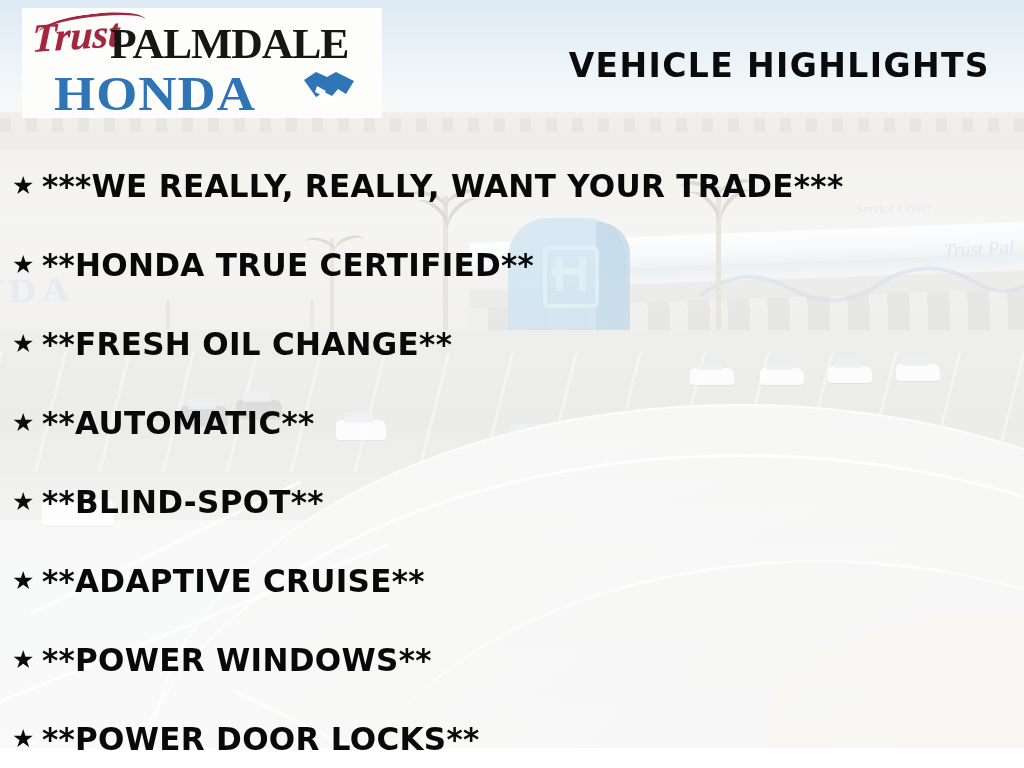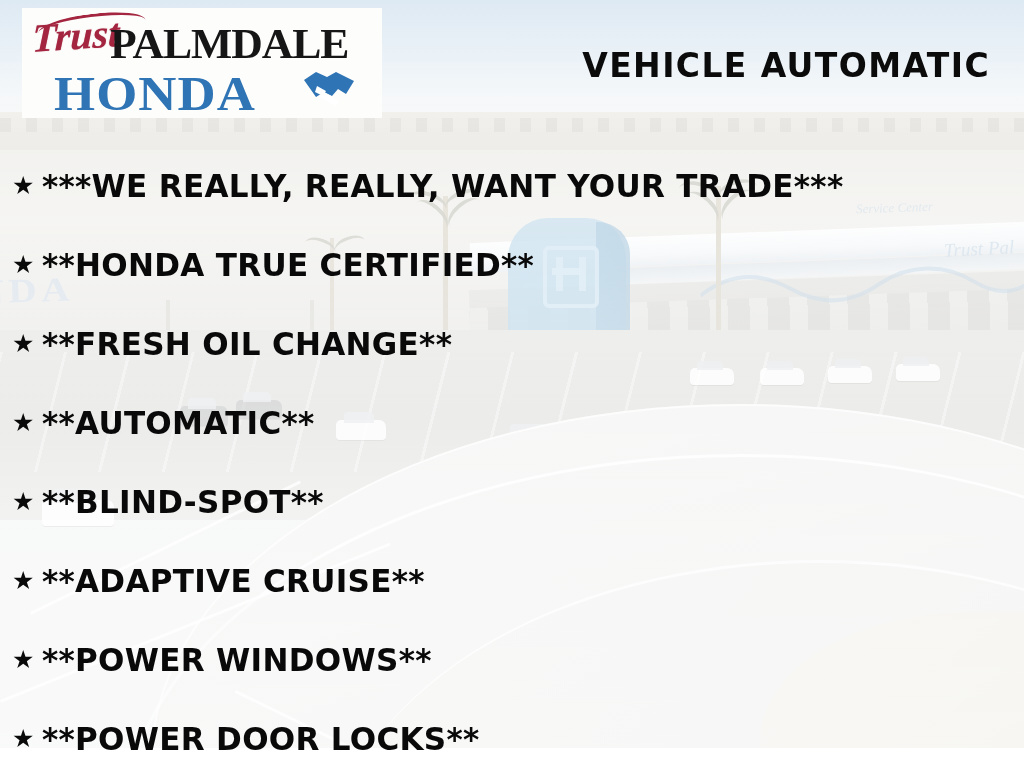--- a/index.html
+++ b/index.html
@@ -436,21 +436,21 @@
     <div class="logo-honda">HONDA</div>
     <svg class="logo-handshake" viewBox="0 0 54 42">
       <path d="M2,14 L14,6 L25,11 L34,6 L52,15 L44,28 L36,23 L30,30 L22,26 L14,31 L2,14 Z" fill="#2f74b5"></path>
       <path d="M15,20 L24,25 L21,30 L13,26 Z" fill="#ffffff"></path>
       <path d="M20,25 L29,30 L26,35 L18,31 Z" fill="#ffffff"></path>
       <path d="M25,29 L33,33 L30,38 L23,34 Z" fill="#ffffff"></path>
       <path d="M30,32 L37,35 L34,40 L28,37 Z" fill="#ffffff"></path>
     </svg>
   </div>
 
-  <div class="page-title">VEHICLE AUTOMATIC</div>
+  <div class="page-title">VEHICLE HIGHLIGHTS</div>
 
   <div class="highlights">
 
     <div class="hl-row">
       <span class="hl-star">★</span>
       <span class="hl-text">***WE REALLY, REALLY, WANT YOUR TRADE***</span>
     </div>
 
     <div class="hl-row">
       <span class="hl-star">★</span>

